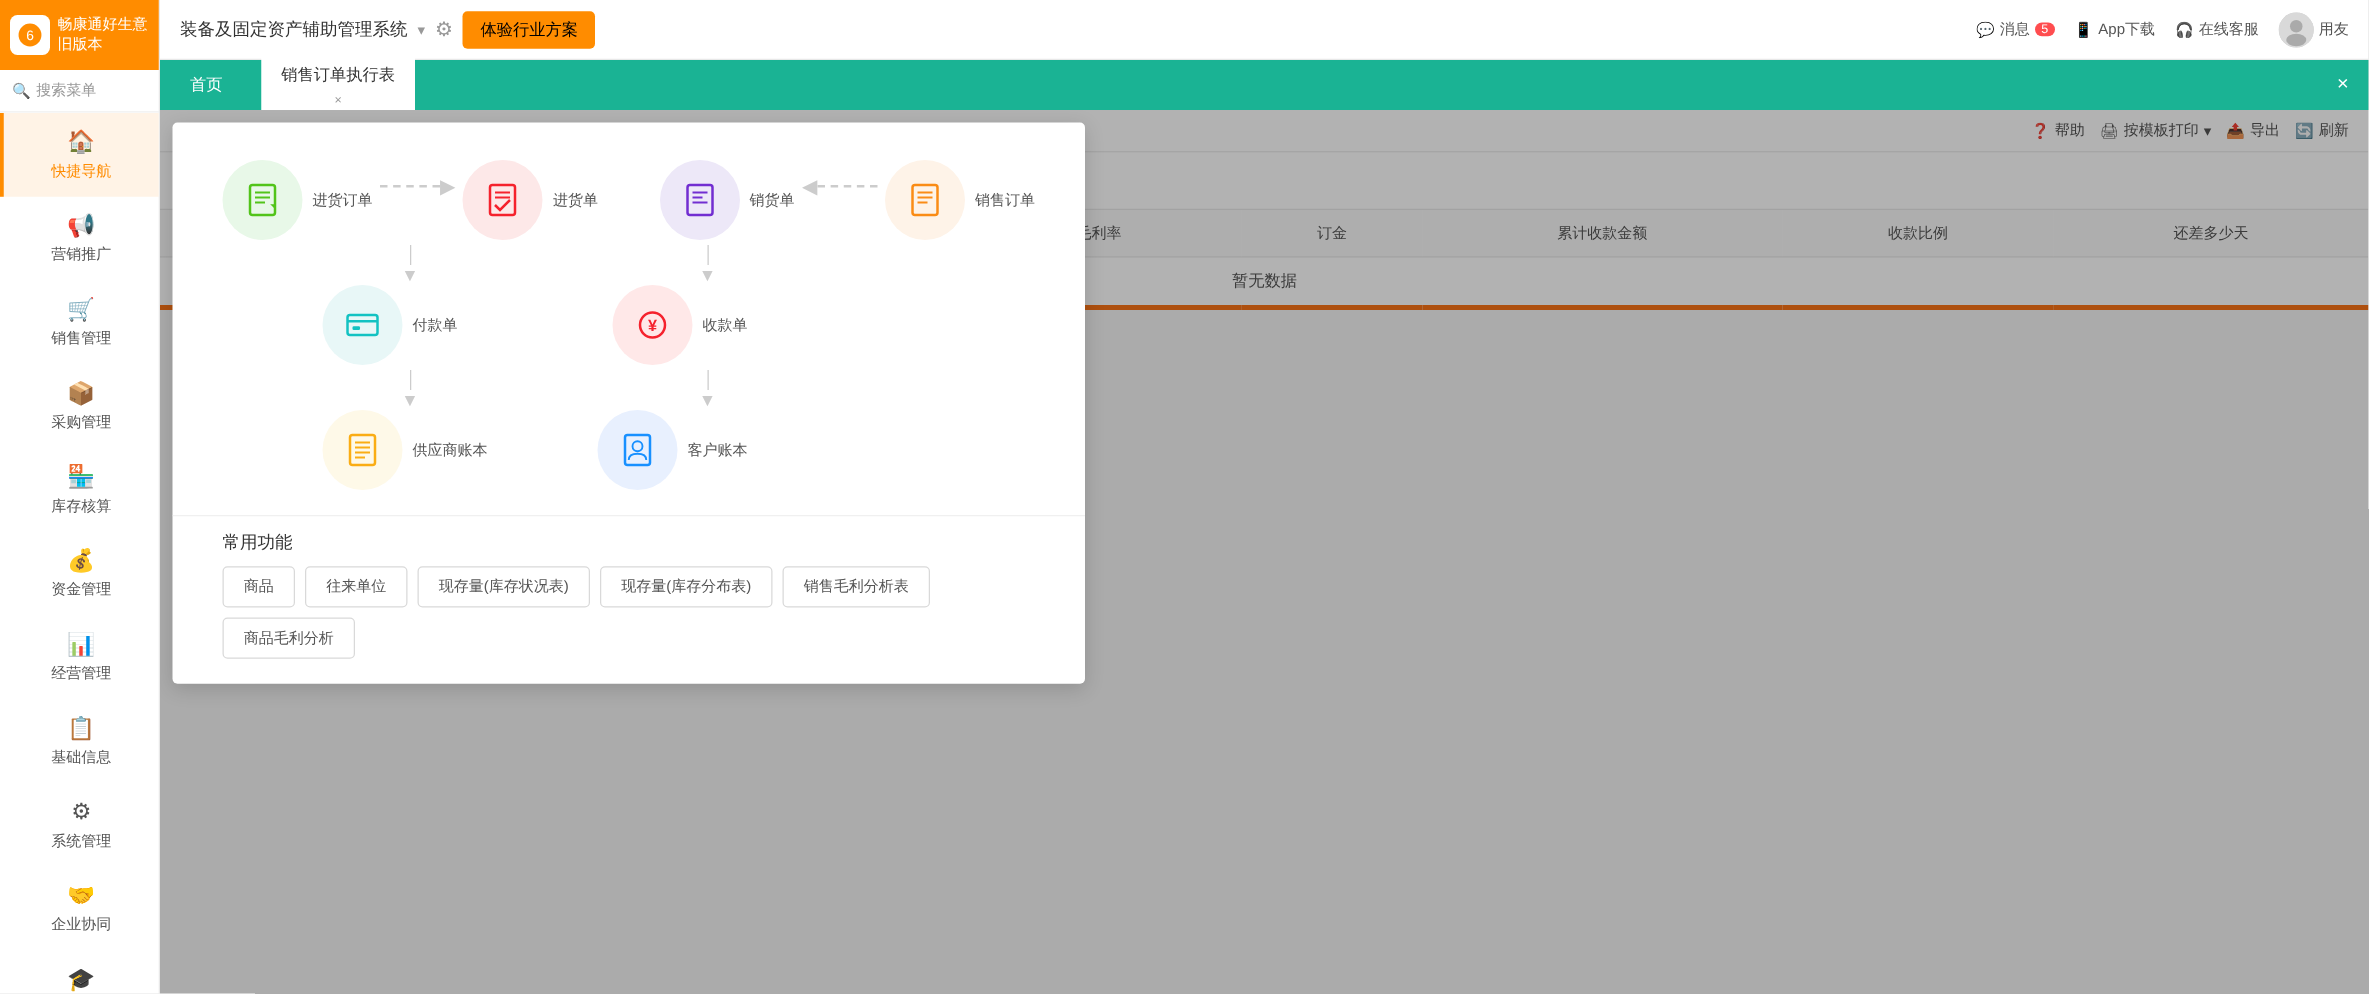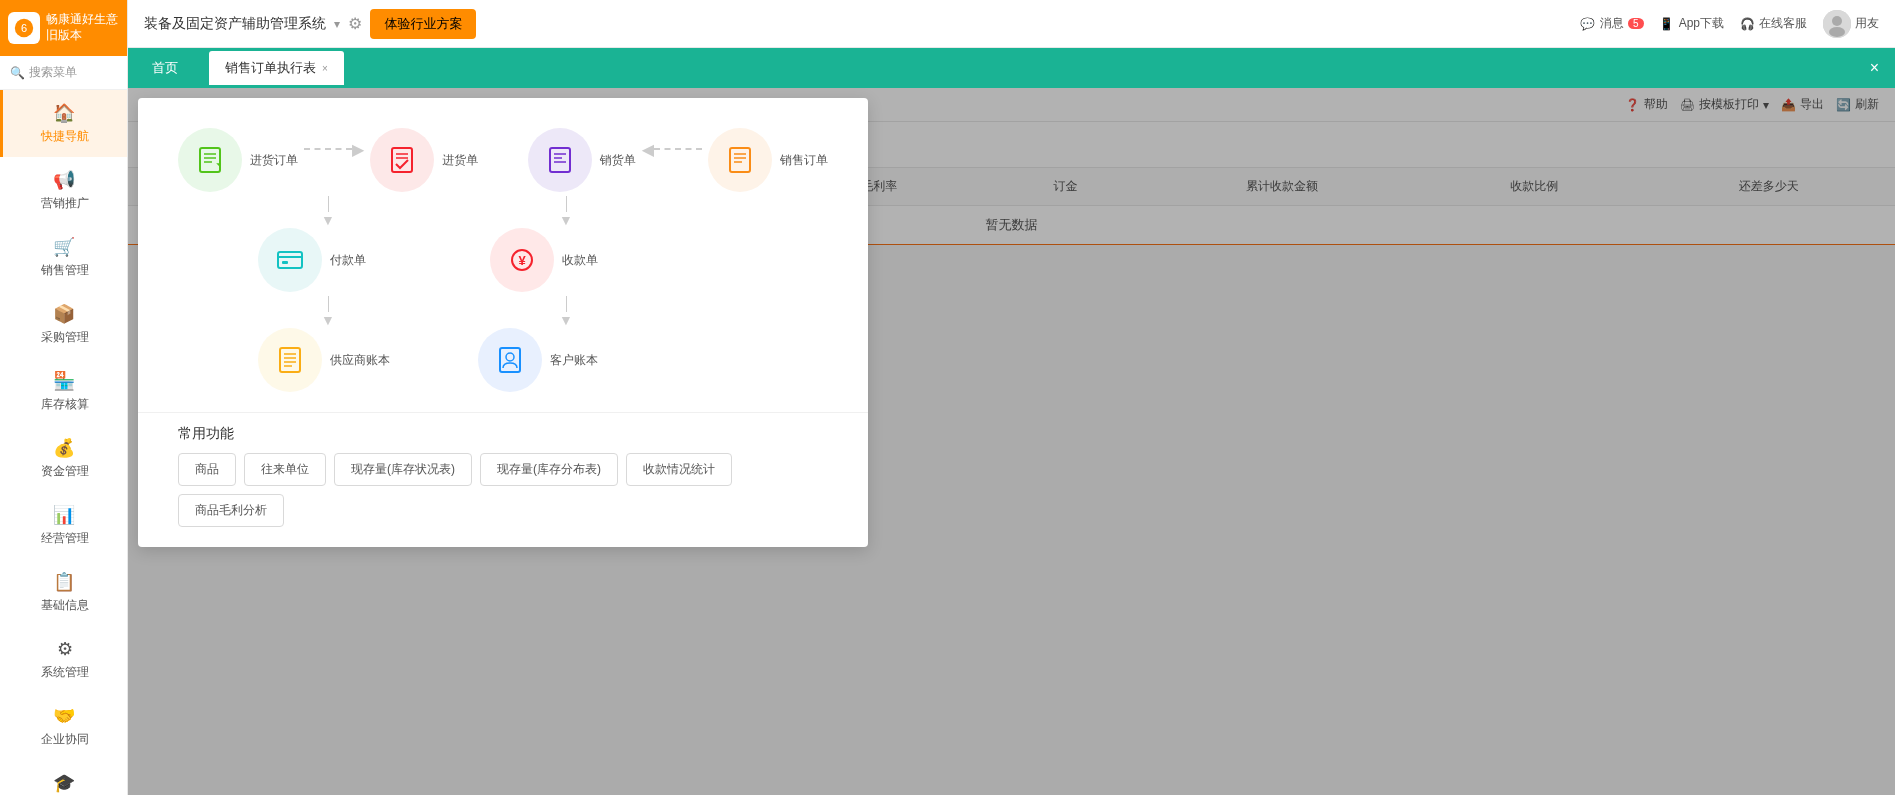--- a/index.html
+++ b/index.html
@@ -32,41 +32,41 @@
     .badge { background: #ff4d4f; color: #fff; border-radius: 10px; font-size: 10px; padding: 0 4px; min-width: 16px; text-align: center; }
     .experience-btn { background: #ff8c00; color: #000000; border: none; border-radius: 4px; padding: 6px 14px; font-size: 13px; cursor: pointer; }
     .settings-icon { color: #999; cursor: pointer; font-size: 16px; }
     .arrow-icon { color: #999; font-size: 12px; cursor: pointer; }
     .user-avatar { width: 28px; height: 28px; background: #ccc; border-radius: 50%; display: flex; align-items: center; justify-content: center; font-size: 12px; color: #fff; }
 
     
     .tabs-bar { background: #1ab394; display: flex; align-items: center; height: 40px; padding: 0 8px; gap: 15px; }
     .tab { padding: 8px 16px; color: #fff; font-size: 13px; cursor: pointer; border-radius: 3px 3px 0 0; display: flex; align-items: center; gap: 6px; }
     .tab.home { background: transparent; }
-    .tab.active { background: #fff; color: #333; }
+    .tab.active { background: #fff; color: #333; flex-direction: column; }
     .tab-close { color: #999; font-size: 10px; cursor: pointer; }
     .tabs-bar-close { margin-left: auto; color: #fff; cursor: pointer; font-size: 16px; padding: 0 8px; }
 
     
     .content-area { flex: 1; background: #f5f5f5; position: relative; overflow: hidden; }
 
     
     .content-toolbar { background: #fff; padding: 8px 16px; display: flex; align-items: center; justify-content: flex-end; gap: 12px; border-bottom: 1px solid #e8e8e8; }
     .toolbar-btn { display: flex; align-items: center; gap: 4px; font-size: 12px; color: #555; cursor: pointer; }
     .date-input { border: 1px solid #d9d9d9; border-radius: 4px; padding: 4px 8px; font-size: 12px; color: #bbb; width: 120px; display: flex; align-items: center; justify-content: space-between; }
     .filter-select { border: 1px solid #d9d9d9; border-radius: 4px; padding: 4px 8px; font-size: 12px; color: #555; min-width: 100px; display: flex; align-items: center; justify-content: space-between; }
     .query-btn { background: #ff8c00; color: #fff; border: none; border-radius: 4px; padding: 5px 16px; font-size: 12px; cursor: pointer; }
     .set-btn { background: #fff; color: #555; border: 1px solid #d9d9d9; border-radius: 4px; padding: 5px 12px; font-size: 12px; cursor: pointer; }
     .more-conditions { color: #1ab394; font-size: 12px; cursor: pointer; padding: 4px 0; }
 
     
     .table-area { background: #fff; margin: 0; overflow: auto; }
     .data-table { width: 100%; border-collapse: collapse; font-size: 12px; }
     .data-table th { background: #fafafa; padding: 10px 12px; text-align: center; border-bottom: 1px solid #e8e8e8; color: #555; font-weight: 500; white-space: nowrap; }
-    .data-table td { padding: 10px 12px; text-align: center; border-bottom: 1px solid #f97316; color: #555; }
+    .data-table td { padding: 10px 12px; text-align: center; border-bottom: 4px solid #f97316; color: #555; }
     .empty-state { text-align: center; padding: 60px; color: #999; font-size: 13px; }
 
     
     .quick-nav-overlay { position: absolute; top: 0; left: 0; right: 0; bottom: 0; background: rgba(0,0,0,0.3); z-index: 100; display: flex; align-items: flex-start; justify-content: flex-start; }
     .quick-nav-panel { background: #fff; width: 730px; max-height: 560px; border-radius: 4px; margin: 10px 10px; box-shadow: 0 4px 16px rgba(0,0,0,0.15); overflow: hidden; display: flex; flex-direction: column; position: relative; }
 
     
     .flow-section { padding: 30px 40px 20px; }
     .flow-item { display: flex; flex-direction: row; align-items: center; gap: 8px; }
     .flow-circle { width: 64px; height: 64px; border-radius: 50%; display: flex; align-items: center; justify-content: center; font-size: 24px; }
@@ -416,21 +416,21 @@
             </div>
           </div>
 
           <div class="functions-section">
             <div class="functions-title">常用功能</div>
             <div class="functions-grid">
               <button class="func-btn">商品</button>
               <button class="func-btn">往来单位</button>
               <button class="func-btn">现存量(库存状况表)</button>
               <button class="func-btn">现存量(库存分布表)</button>
-              <button class="func-btn">收款情况统计</button>
+              <button class="func-btn">销售毛利分析表</button>
               <button class="func-btn">商品毛利分析</button>
             </div>
           </div>
 
         </div>
       </div>
     </div>
   </div>
 </div>
 

